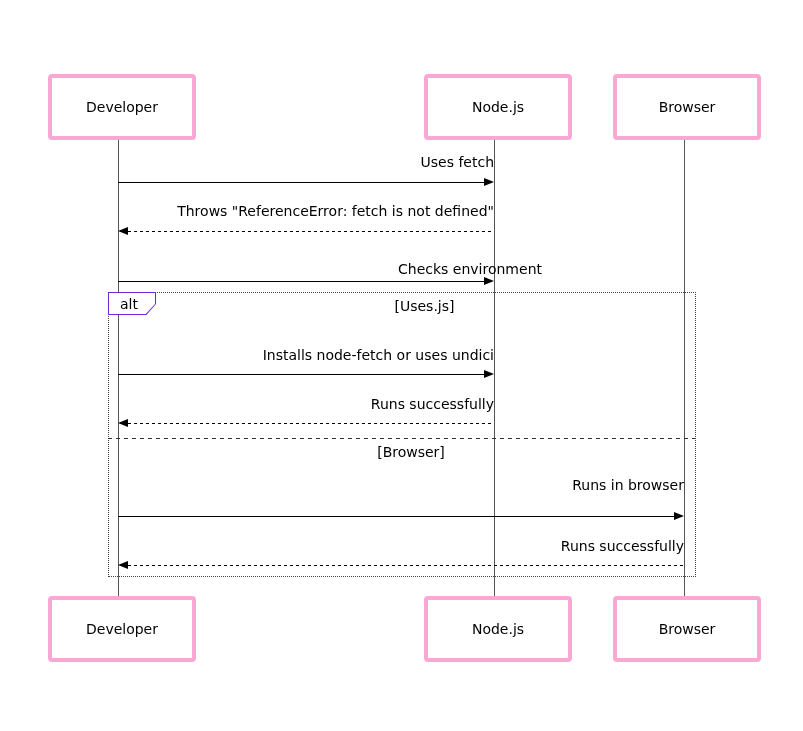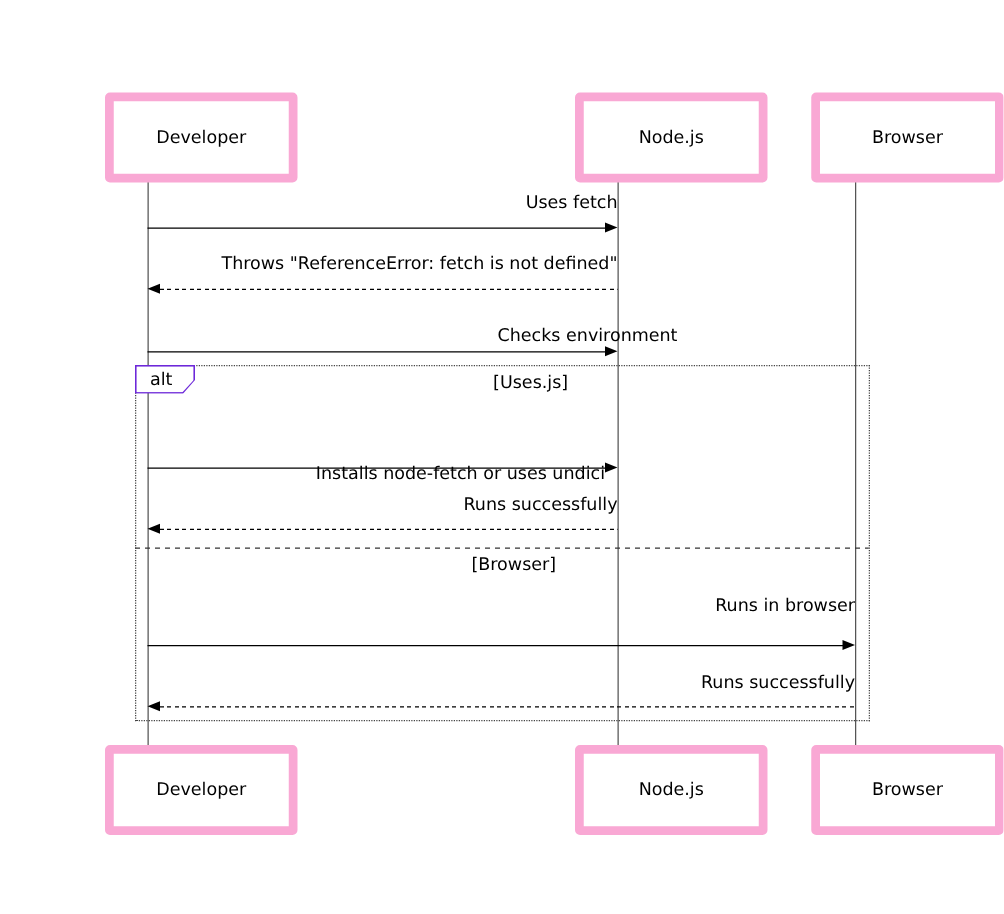--- a/index.html
+++ b/index.html
@@ -15,28 +15,27 @@
     font-family: "DejaVu Sans", "Liberation Sans", sans-serif;
     font-size: 14px;
     color: #000000;
     overflow: hidden;
   }
   .actor-box {
     position: absolute;
     width: 140px;
     height: 58px;
     background: #ffffff;
-    border: 7px solid #f9a8d4;
+    border: 4px solid #f9a8d4;
     border-radius: 4px;
     display: flex;
     align-items: center;
     justify-content: center;
     box-sizing: content-box;
     z-index: 3;
-    margin-left: 36px;
   }
   .lifeline {
     position: absolute;
     width: 0;
     border-left: 1px solid #555555;
     top: 134px;
     height: 462px;
     z-index: 1;
   }
   .msg-label {
@@ -160,21 +159,21 @@
   <div class="arrowhead-right" style="left:484px; top:277px;"></div>
 
   <div class="alt-frame"></div>
   <div class="alt-tab">
     <div class="alt-tab-inner">
       <span>alt</span>
     </div>
   </div>
   <div class="guard-label" style="left:155px; top:297px; width:539px;">[Uses.js]</div>
 
-  <div class="msg-label" style="left:108px; top:346px; width:376px;margin-top:24px;">Installs node-fetch or uses undici</div>
+  <div class="msg-label" style="left:118px; top:346px; width:376px;">Installs node-fetch or uses undici</div>
   <div class="arrow-line-solid" style="left:118px; top:374px; width:368px;"></div>
   <div class="arrowhead-right" style="left:484px; top:370px;"></div>
 
   <div class="msg-label" style="left:118px; top:395px; width:376px;">Runs successfully</div>
   <div class="arrow-line-dashed" style="left:128px; top:423px; width:366px;"></div>
   <div class="arrowhead-left" style="left:118px; top:419px;"></div>
 
   <div class="alt-divider"></div>
   <div class="guard-label" style="left:118px; top:443px; width:586px;">[Browser]</div>
 

